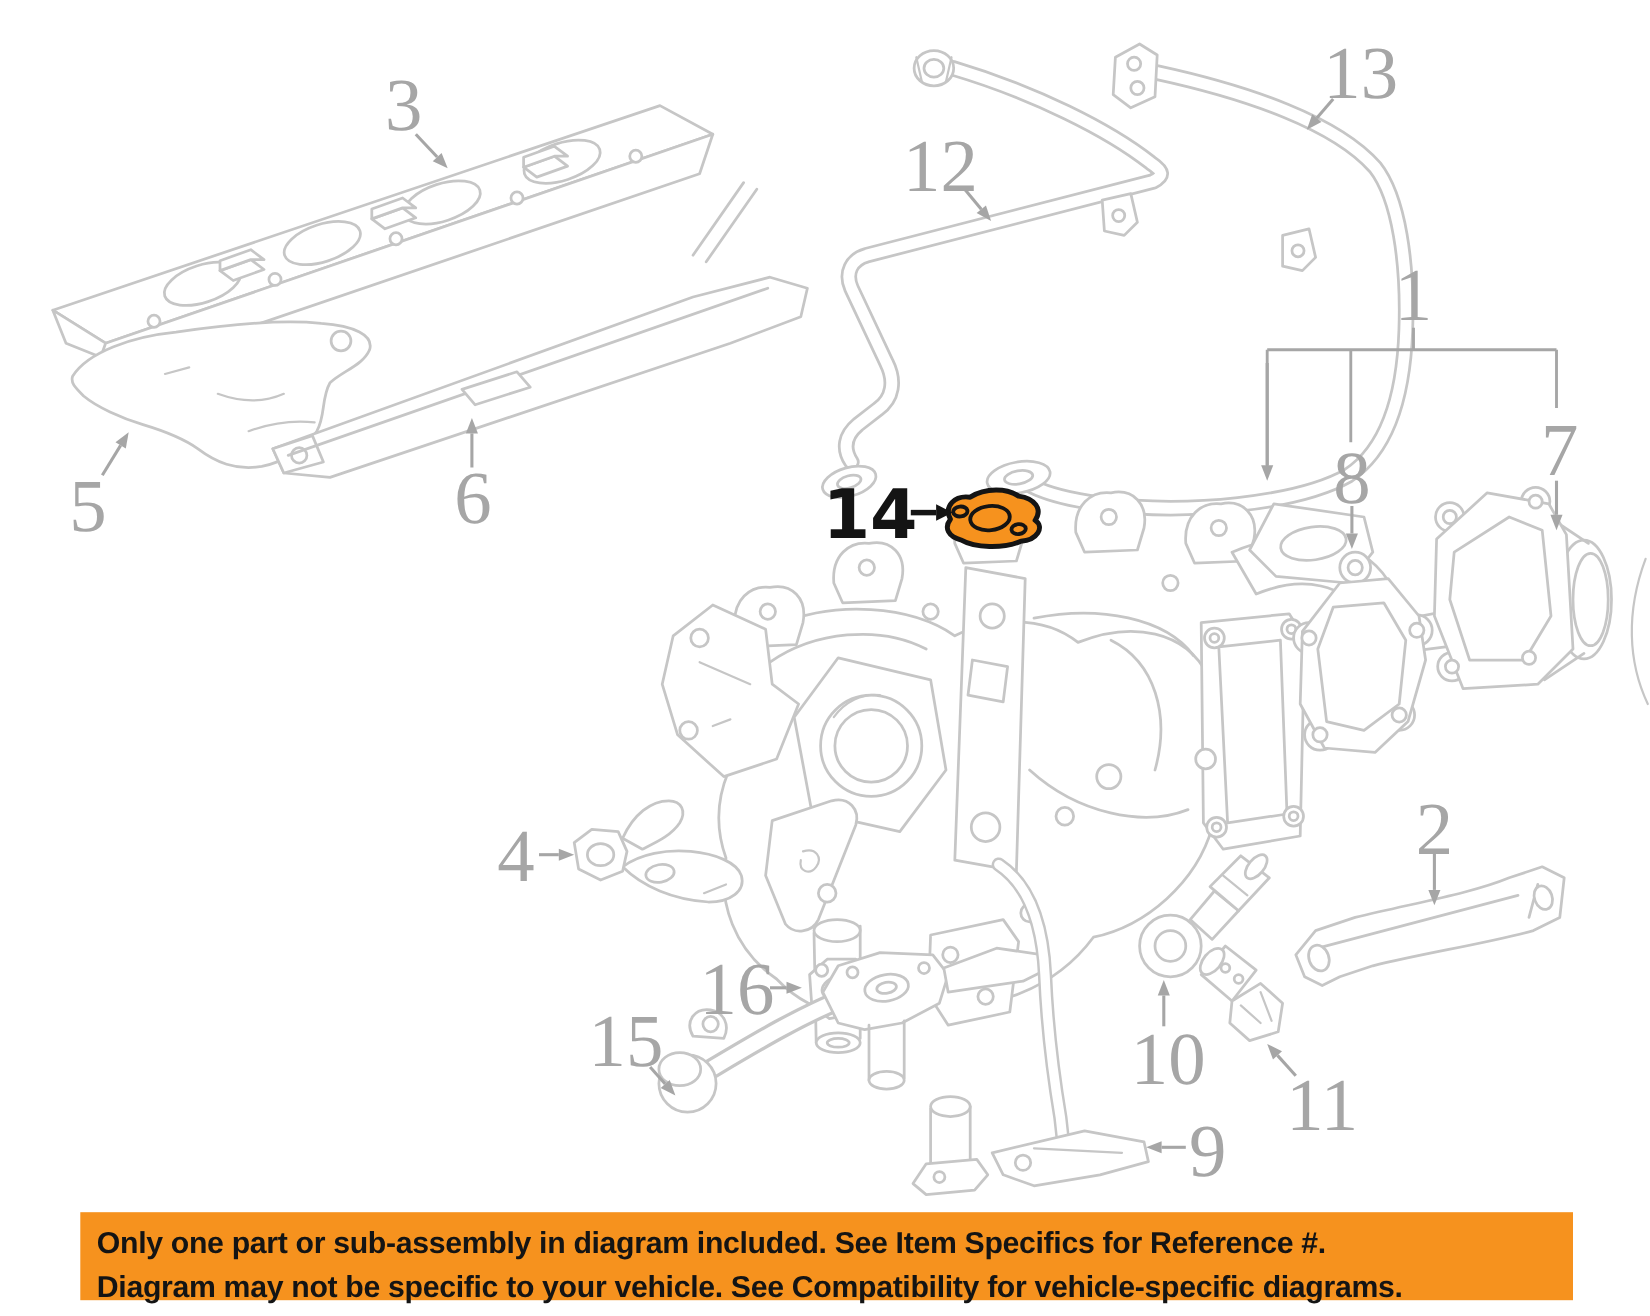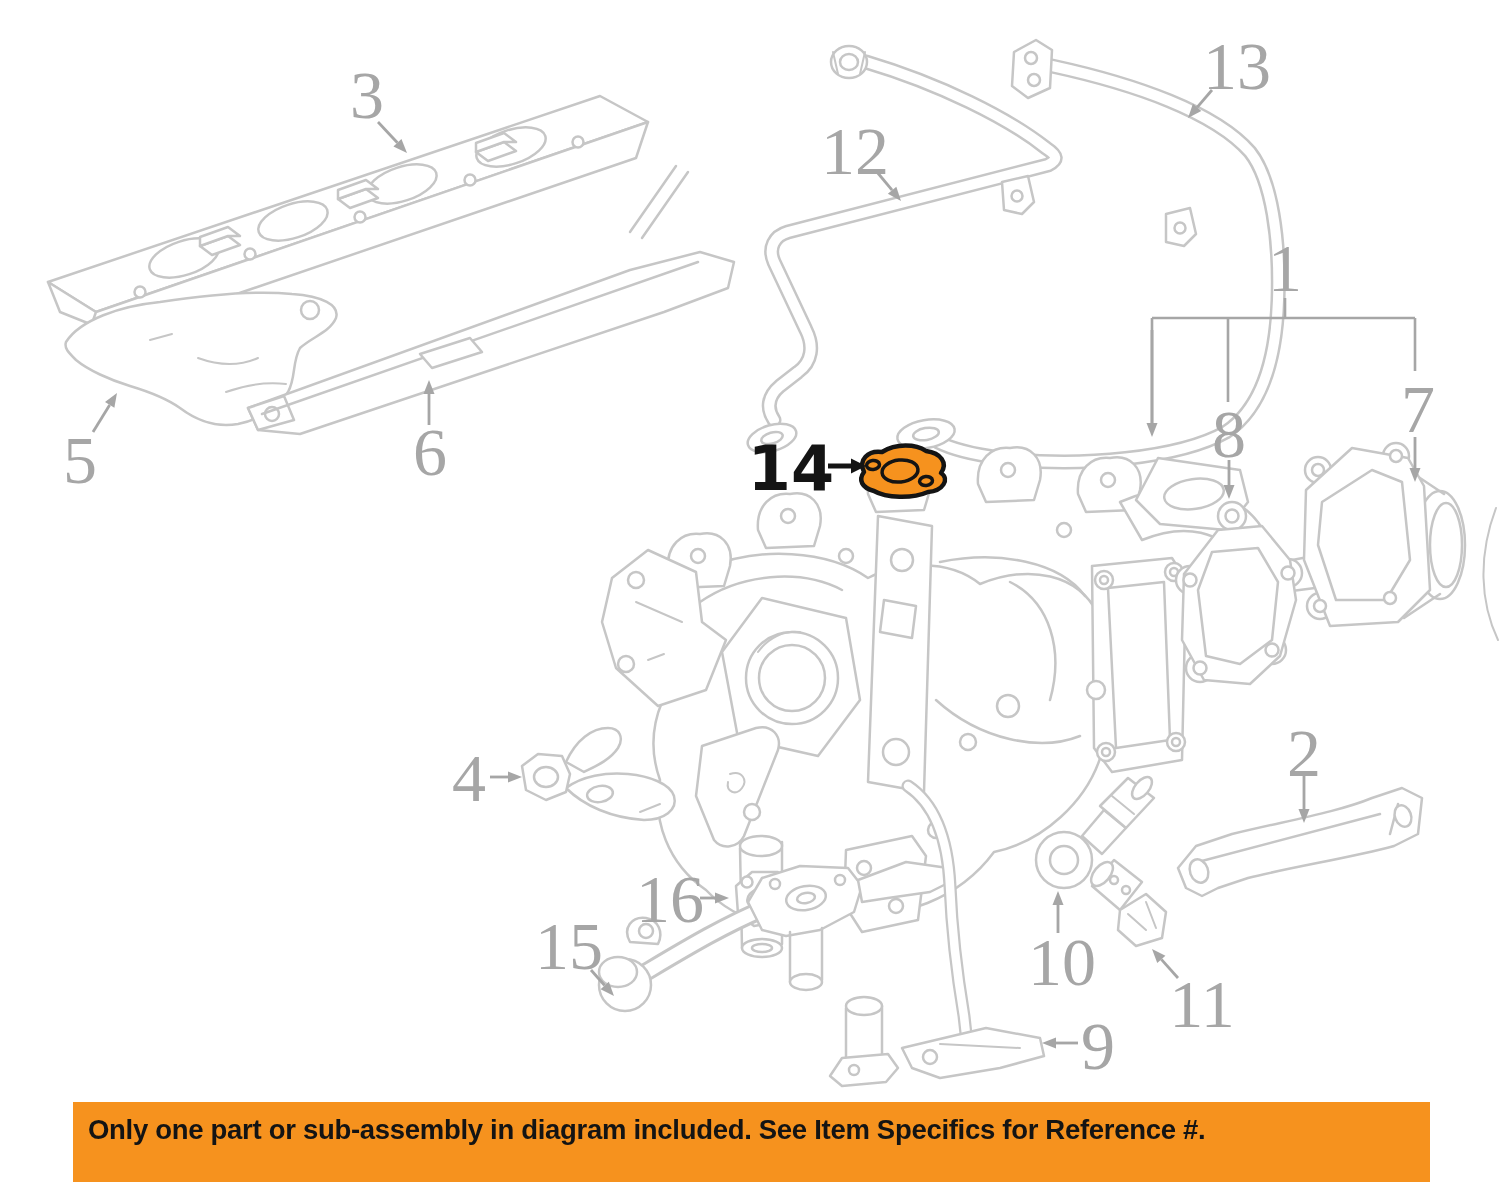--- a/index.html
+++ b/index.html
@@ -334,15 +334,16 @@
         <polygon points="614,996 600.6044845554604,989.1582044772513 608.8434467428547,981.869891773018" fill="#a6a6a6"></polygon>
         <text x="569" y="946" text-anchor="middle" dominant-baseline="central" font-size="68" class="part-label">15</text>
         <line x1="700" y1="898" x2="715" y2="898" stroke="#a6a6a6" stroke-width="2.8"></line>
         <polygon points="729,898 715,903.5 715,892.5" fill="#a6a6a6"></polygon>
         <text x="670" y="899" text-anchor="middle" dominant-baseline="central" font-size="68" class="part-label">16</text>
       </g>
   </svg>
 
   <div class="banner">
     <div>Only one part or sub-assembly in diagram included. See Item Specifics for Reference #.</div>
+    <div>Diagram may not be specific to your vehicle. See Compatibility for vehicle-specific diagrams.</div>
   </div>
 
 </div>
 
 </body></html>

